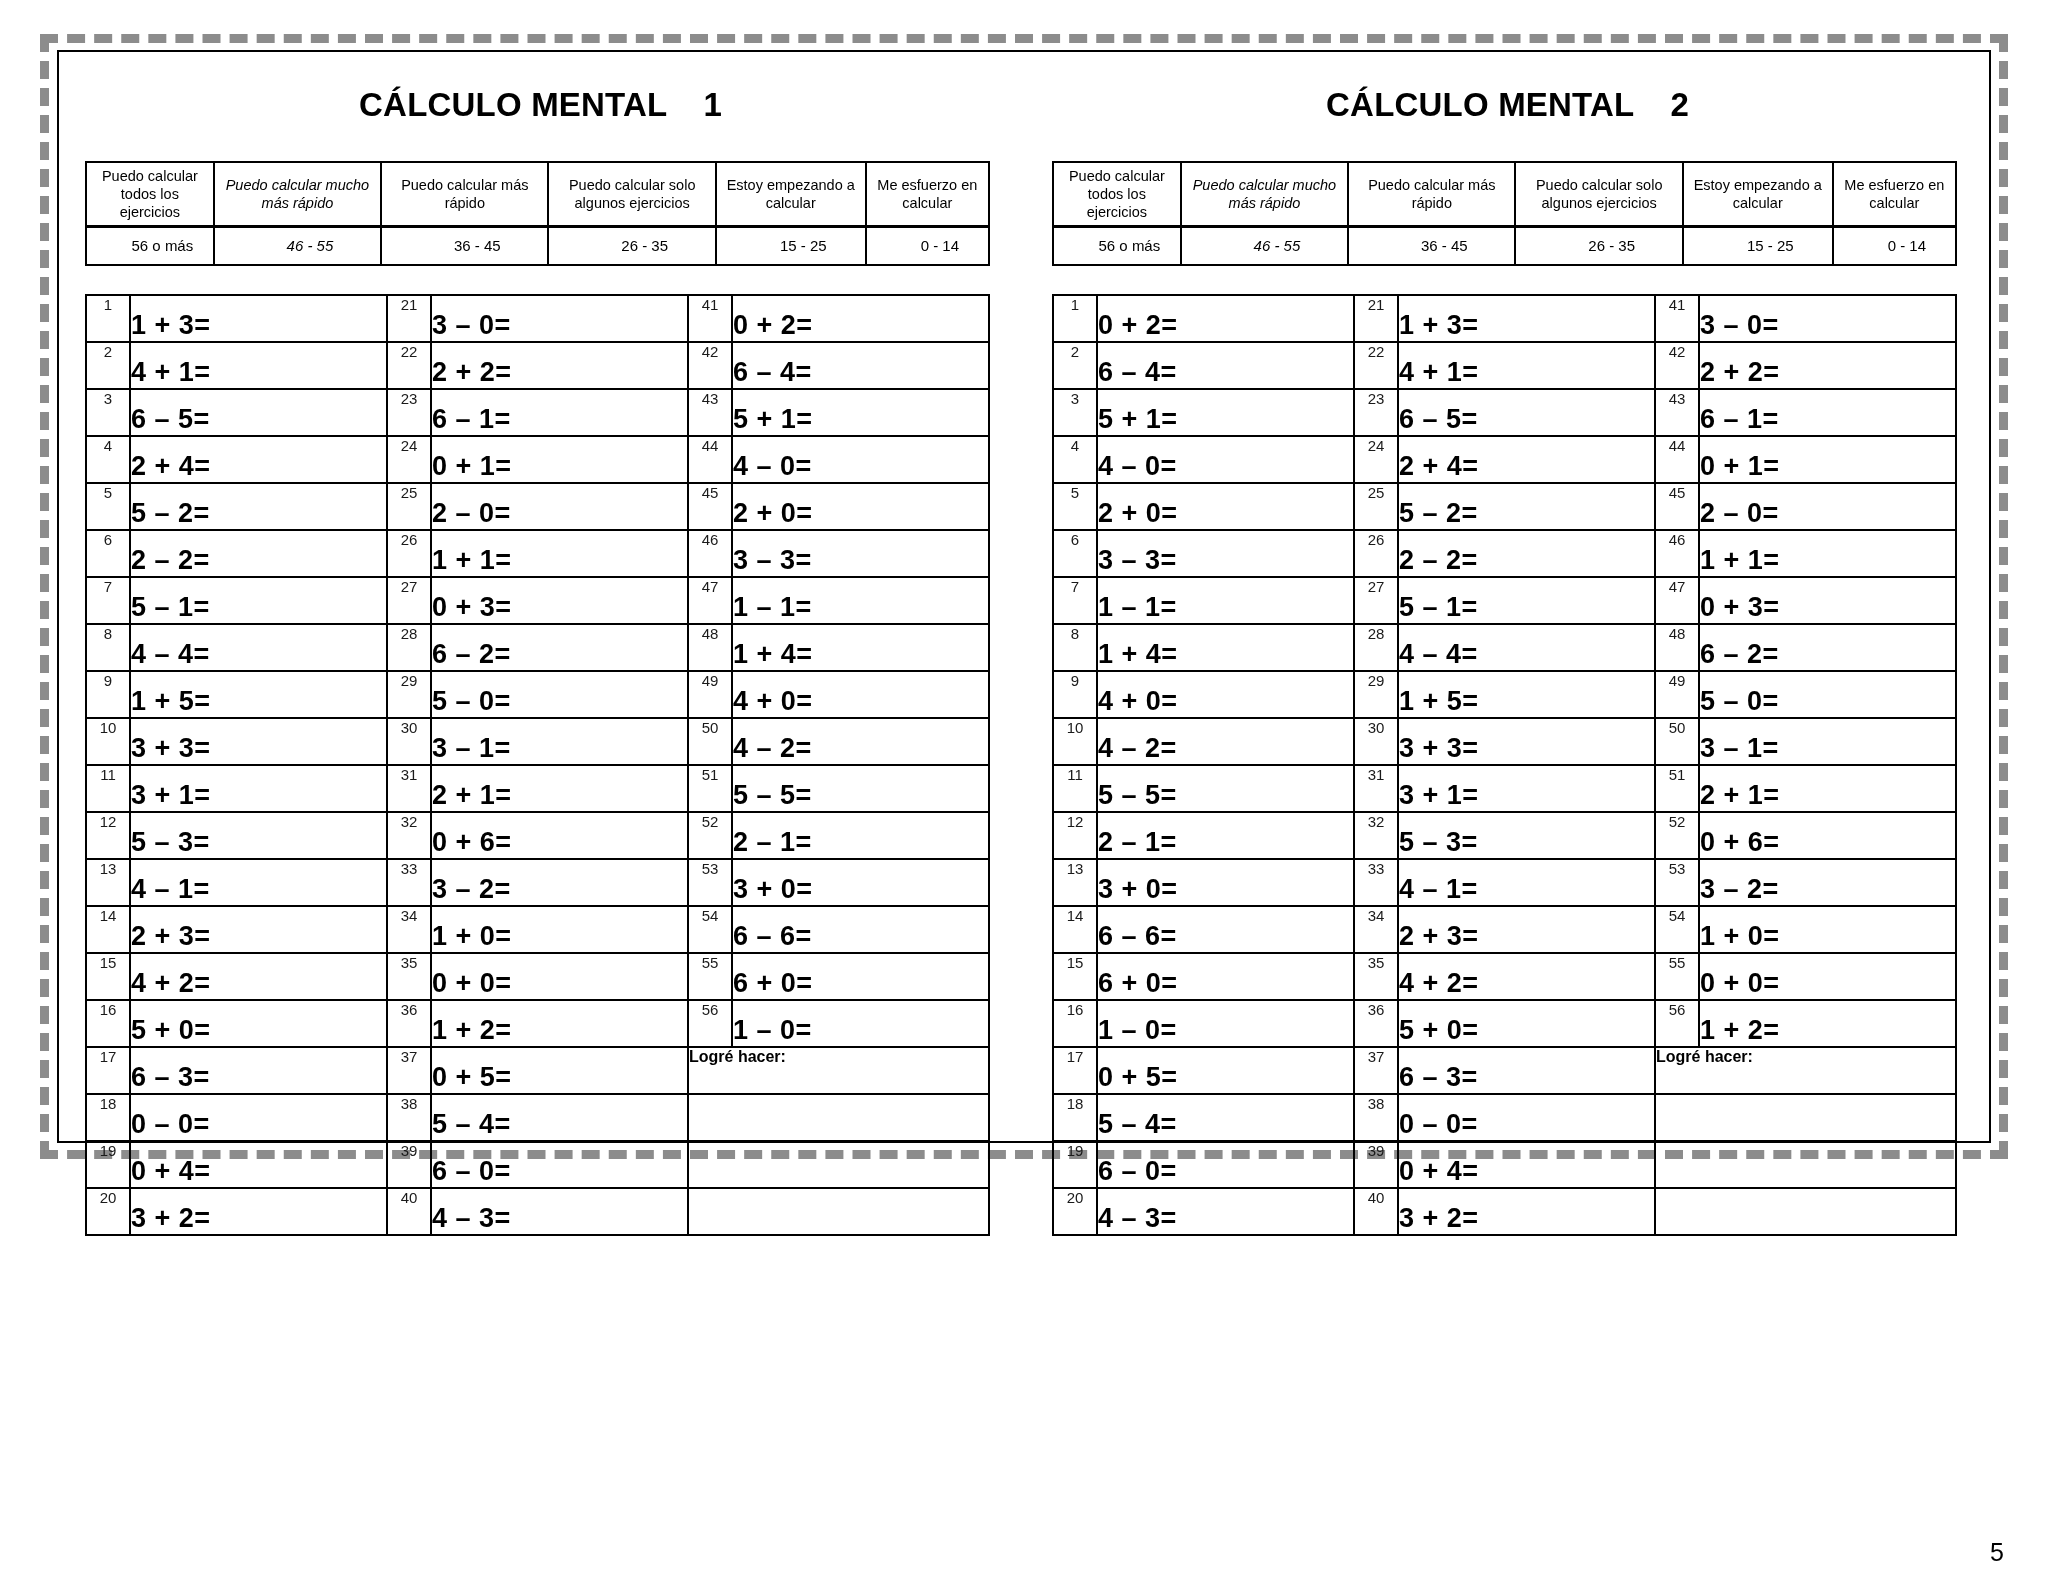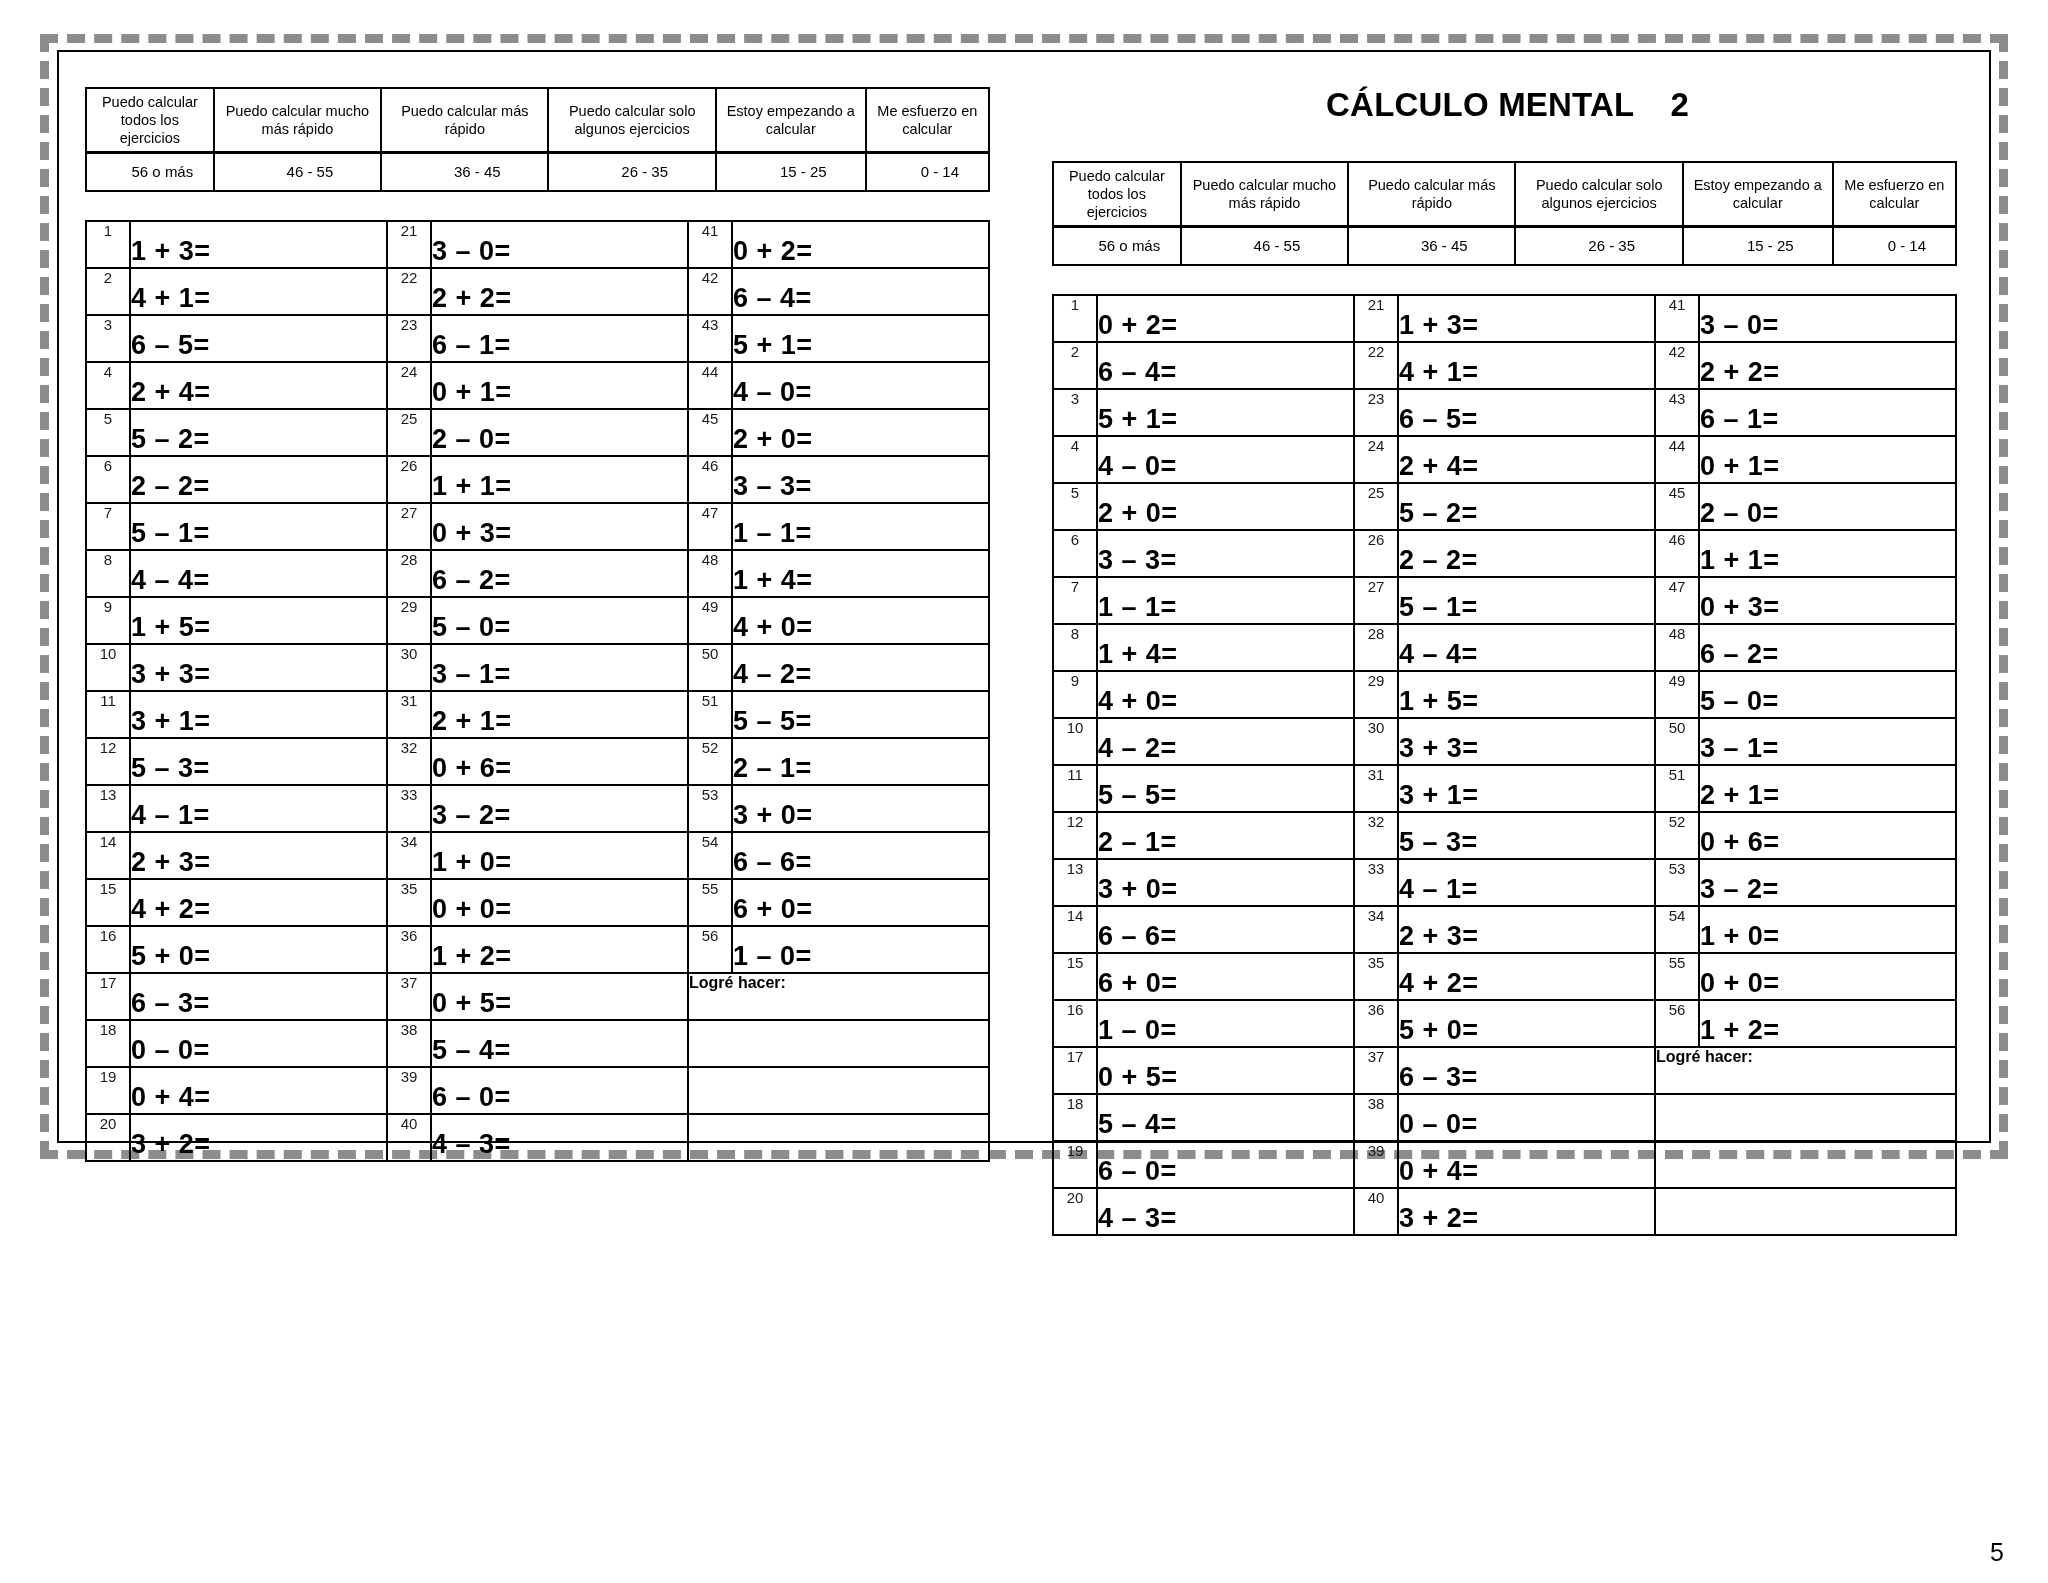--- a/index.html
+++ b/index.html
@@ -67,21 +67,21 @@
     padding: 4px 2px;
   }
   table.scale tr.labels td { height: 58px; }
   table.scale tr.ranges td {
     height: 38px;
     font-size: 15px;
     border-top-width: 3px;
     padding-left: 27px;
   }
   .c0 { width: 14.5%; }
-  .c1 { width: 19%; }
+  .c1 { width: 19%; font-style: italic; }
   .c2 { width: 19%; }
   .c3 { width: 19%; }
   .c4 { width: 17%; margin-top: 8px; }
   .c5 { width: 14%; }
 
   
   .ex-wrap { margin-top: 28px; padding-left: 28px; padding-right: 34px; }
   table.ex {
     border-collapse: collapse;
     width: 100%;
@@ -139,20 +139,21 @@
   }
 </style>
 </head>
 <body>
 
 <div class="page-border"></div>
 <div class="page-inner-rule"></div>
 
 <div class="sheets" id="sheets">
     <div class="sheet">
+      <div class="sheet-title"><span>CÁLCULO MENTAL</span><span class="num">1</span></div>
       <div class="scale-wrap">
         <table class="scale">
           <tbody>
             <tr class="labels">
               <td class="c0">Puedo calcular todos los ejercicios</td>
               <td class="c1">Puedo calcular mucho más rápido</td>
               <td class="c2">Puedo calcular más rápido</td>
               <td class="c3">Puedo calcular solo algunos ejercicios</td>
               <td class="c4">Estoy empezando a calcular</td>
               <td class="c5">Me esfuerzo en calcular</td>

